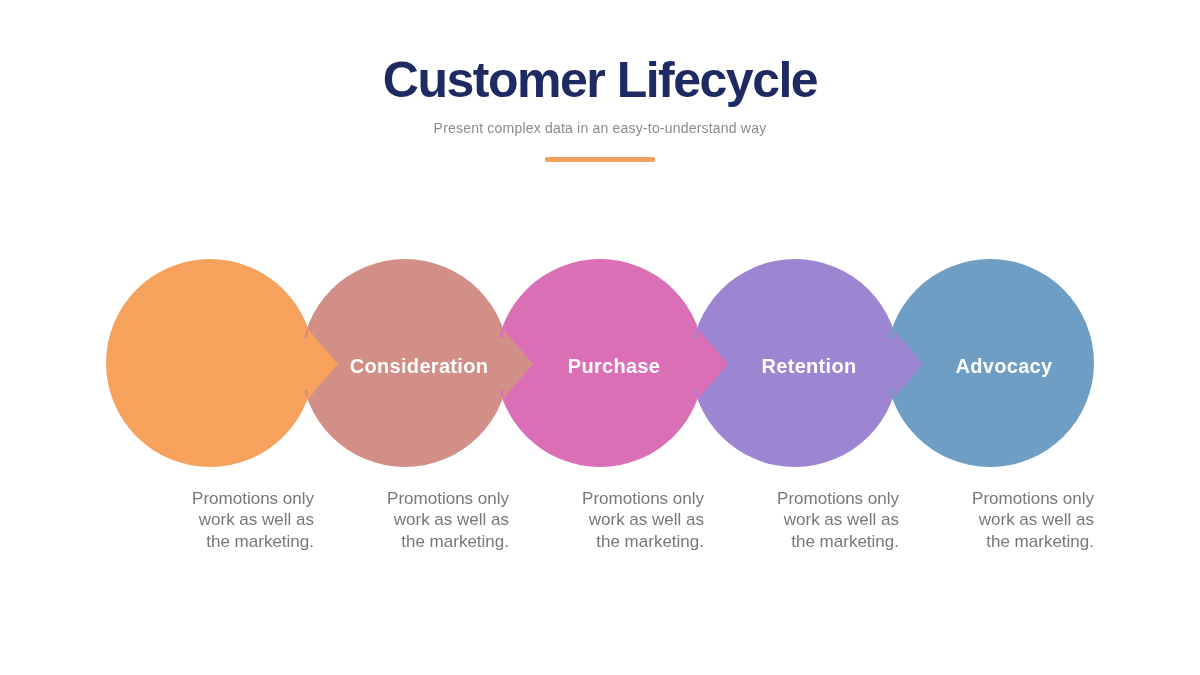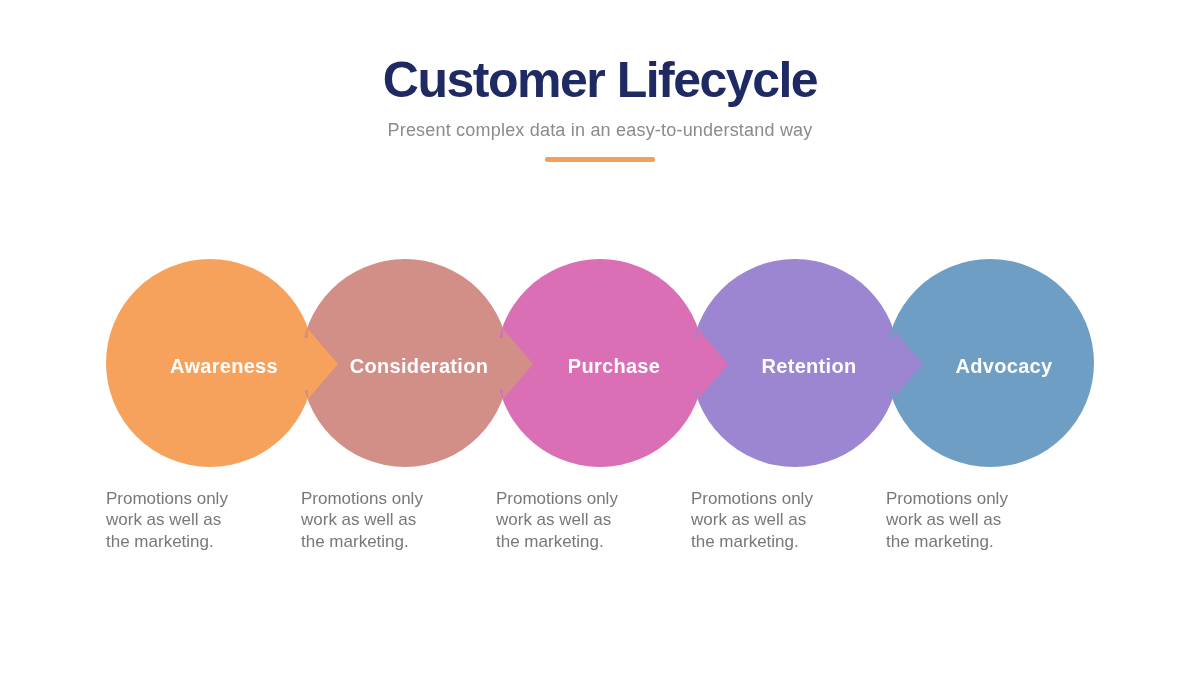--- a/index.html
+++ b/index.html
@@ -28,21 +28,21 @@
     font-weight: 800;
     letter-spacing: -1.5px;
     color: #1F2A63;
   }
   .subtitle {
     position: absolute;
     top: 120px;
     left: 0;
     width: 100%;
     text-align: center;
-    font-size: 18px;
+    font-size: 14px;
     font-weight: 400;
     letter-spacing: 0.2px;
     color: #8B8B8E;
   }
   .title-underline {
     position: absolute;
     top: 157px;
     left: 545px;
     width: 110px;
     height: 5px;
@@ -78,21 +78,21 @@
     position: absolute;
     top: 328px;
     width: 70px;
     height: 72px;
     z-index: 20;
   }
   .stage-desc {
     position: absolute;
     top: 488px;
     width: 208px;
-    text-align: left;
+    text-align: right;
     font-size: 17px;
     line-height: 1.26;
     color: #77787B;
     white-space: pre-line;
   }
 
   
   .s0 { left: 106px; z-index: 1; }
   .s1 { left: 301px; z-index: 2; }
   .s2 { left: 496px; z-index: 3; }
@@ -125,21 +125,20 @@
   <svg class="stage-arrow a1" viewBox="0 0 70 72">
     <polygon points="0,10 40,10 40,1 70,36 40,71 40,62 0,62" style="fill: rgb(210, 143, 136);"></polygon>
   </svg>
   <svg class="stage-arrow a2" viewBox="0 0 70 72">
     <polygon points="0,10 40,10 40,1 70,36 40,71 40,62 0,62" style="fill: rgb(218, 111, 182);"></polygon>
   </svg>
   <svg class="stage-arrow a3" viewBox="0 0 70 72">
     <polygon points="0,10 40,10 40,1 70,36 40,71 40,62 0,62" style="fill: rgb(156, 133, 209);"></polygon>
   </svg>
 
-  <div class="stage-label s0">Awareness</div>
   <div class="stage-label s2">Purchase</div>
   <div class="stage-label s1">Consideration</div>
   <div class="stage-label s4">Advocacy</div>
   <div class="stage-label s3">Retention</div>
 
   <div class="stage-desc s0">Promotions only
 work as well as
 the marketing.</div>
   <div class="stage-desc s1">Promotions only
 work as well as

